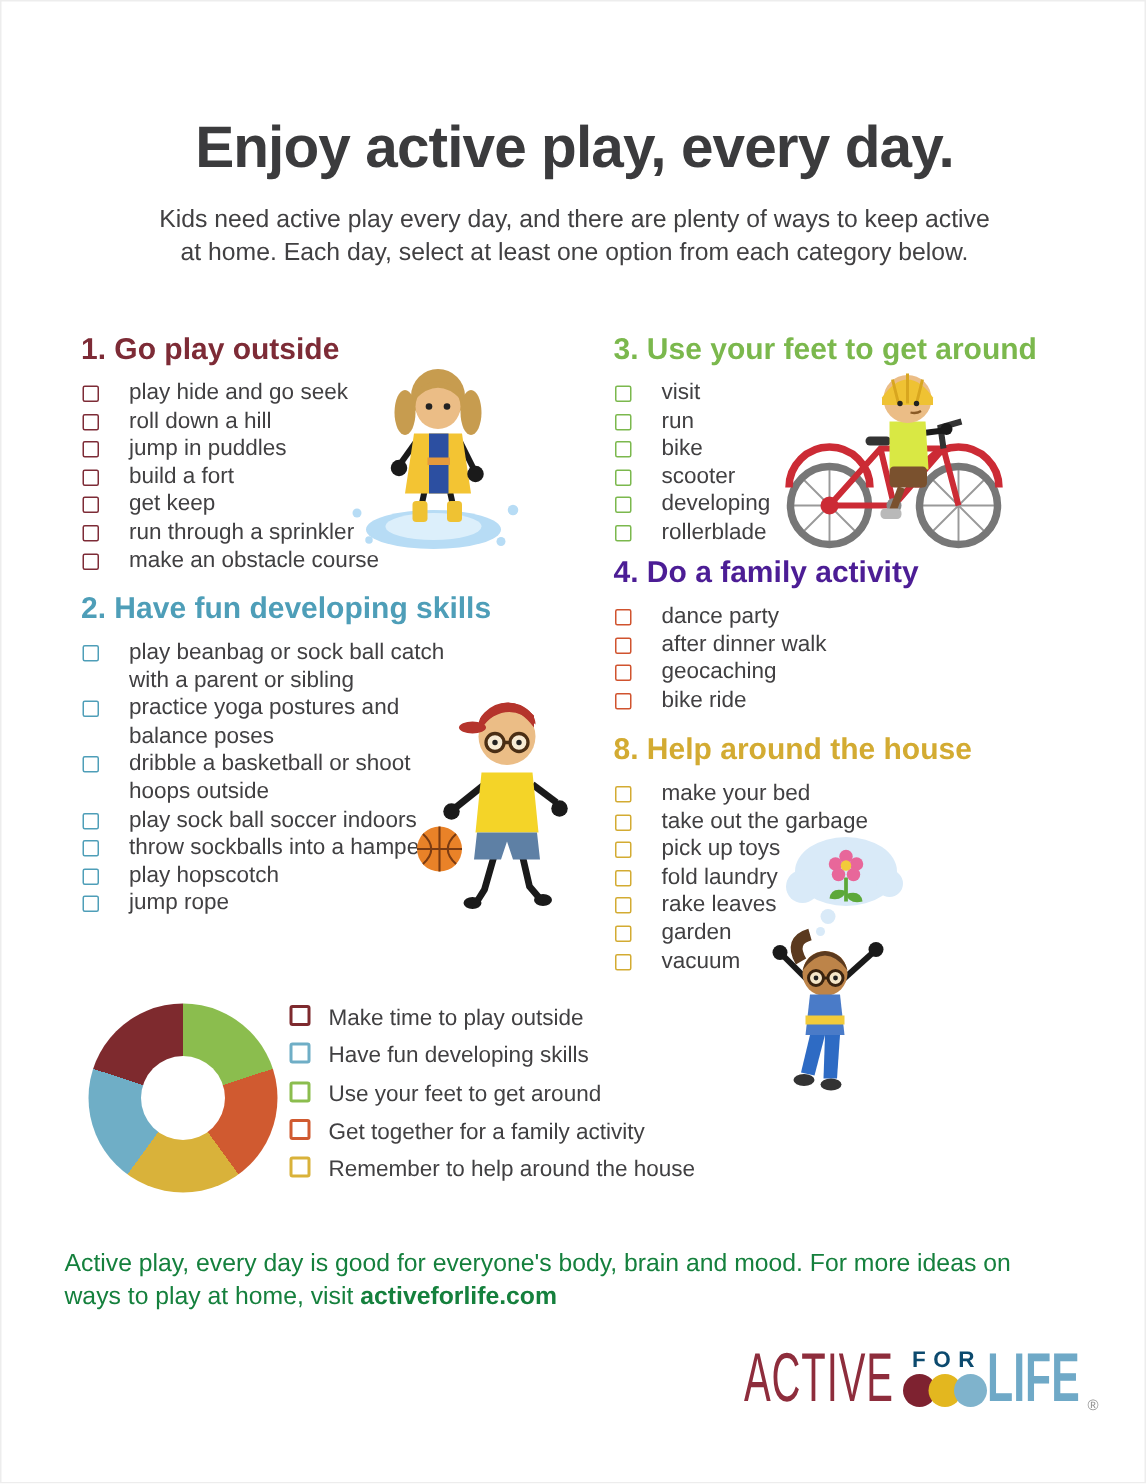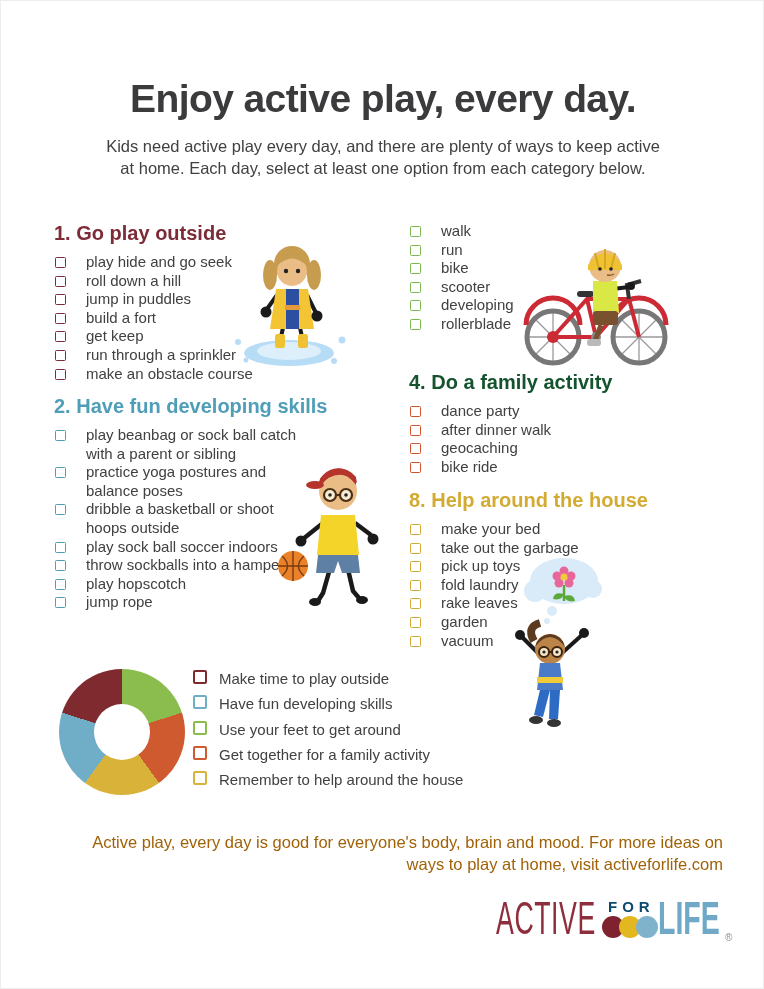--- a/index.html
+++ b/index.html
@@ -45,23 +45,23 @@
 
   .donut { position:absolute; left:58px; top:668px; width:126px; height:126px; border-radius:50%; }
   .donut-hole { position:absolute; left:35px; top:35px; width:56px; height:56px; border-radius:50%; background:#fff; }
 
   .legend { position:absolute; left:192px; top:669px; list-style:none; margin:0; padding:0; }
   .legend li { display:flex; align-items:flex-start; height:18px; margin-bottom:7.3px; font-size:15px; color:#414042; }
   .cb2 { flex:none; width:10px; height:10px; border:2px solid #000; border-radius:2px; margin-right:12px; background:#fff; cursor:pointer; }
 
   .footer {
     position:absolute; top:831px; left:42px; width:680px; margin:0;
-    text-align:right; font-size:16.5px; line-height:21.5px; color:#a16207;
-  }
-  .footer b { font-weight:400; }
+    text-align:left; font-size:16.5px; line-height:21.5px; color:#15803d;
+  }
+  .footer b { font-weight:700; }
 
   .logo { position:absolute; left:495px; top:894px; width:240px; height:56px; }
   .logo-active {
     position:absolute; left:0; top:0; font-size:46px; line-height:46px;
     font-weight:400; letter-spacing:1px;
     transform:scaleX(0.58); transform-origin:left top;
   }
   .logo-for { position:absolute; left:112px; top:3px; font-size:15px; font-weight:700; letter-spacing:5px; }
   .logo-circles { position:absolute; left:106px; top:20px; }
   .logo-life {
@@ -144,24 +144,25 @@
           <span class="lbl">play hopscotch</span>
         </li>
         <li class="item">
           <span class="cb" style="border-color: rgb(78, 158, 184);"></span>
           <span class="lbl">jump rope</span>
         </li>
       </ul>
   </section>
 
   <section class="sec" id="sec2">
-    <ul class="items">
-        <li class="item">
-          <span class="cb" style="border-color: rgb(123, 184, 77);"></span>
-          <span class="lbl">walk</span>
+    <h2 class="sec-heading" style="color: rgb(123, 184, 77);">3. Use your feet to get around</h2>
+    <ul class="items">
+        <li class="item">
+          <span class="cb" style="border-color: rgb(123, 184, 77);"></span>
+          <span class="lbl">visit</span>
         </li>
         <li class="item">
           <span class="cb" style="border-color: rgb(123, 184, 77);"></span>
           <span class="lbl">run</span>
         </li>
         <li class="item">
           <span class="cb" style="border-color: rgb(123, 184, 77);"></span>
           <span class="lbl">bike</span>
         </li>
         <li class="item">
@@ -173,21 +174,21 @@
           <span class="lbl">developing</span>
         </li>
         <li class="item">
           <span class="cb" style="border-color: rgb(123, 184, 77);"></span>
           <span class="lbl">rollerblade</span>
         </li>
       </ul>
   </section>
 
   <section class="sec" id="sec3">
-    <h2 class="sec-heading" style="color: #14532d;">4. Do a family activity</h2>
+    <h2 class="sec-heading" style="color: #4c1d95;">4. Do a family activity</h2>
     <ul class="items">
         <li class="item">
           <span class="cb" style="border-color: rgb(208, 83, 46);"></span>
           <span class="lbl">dance party</span>
         </li>
         <li class="item">
           <span class="cb" style="border-color: rgb(208, 83, 46);"></span>
           <span class="lbl">after dinner walk</span>
         </li>
         <li class="item">

